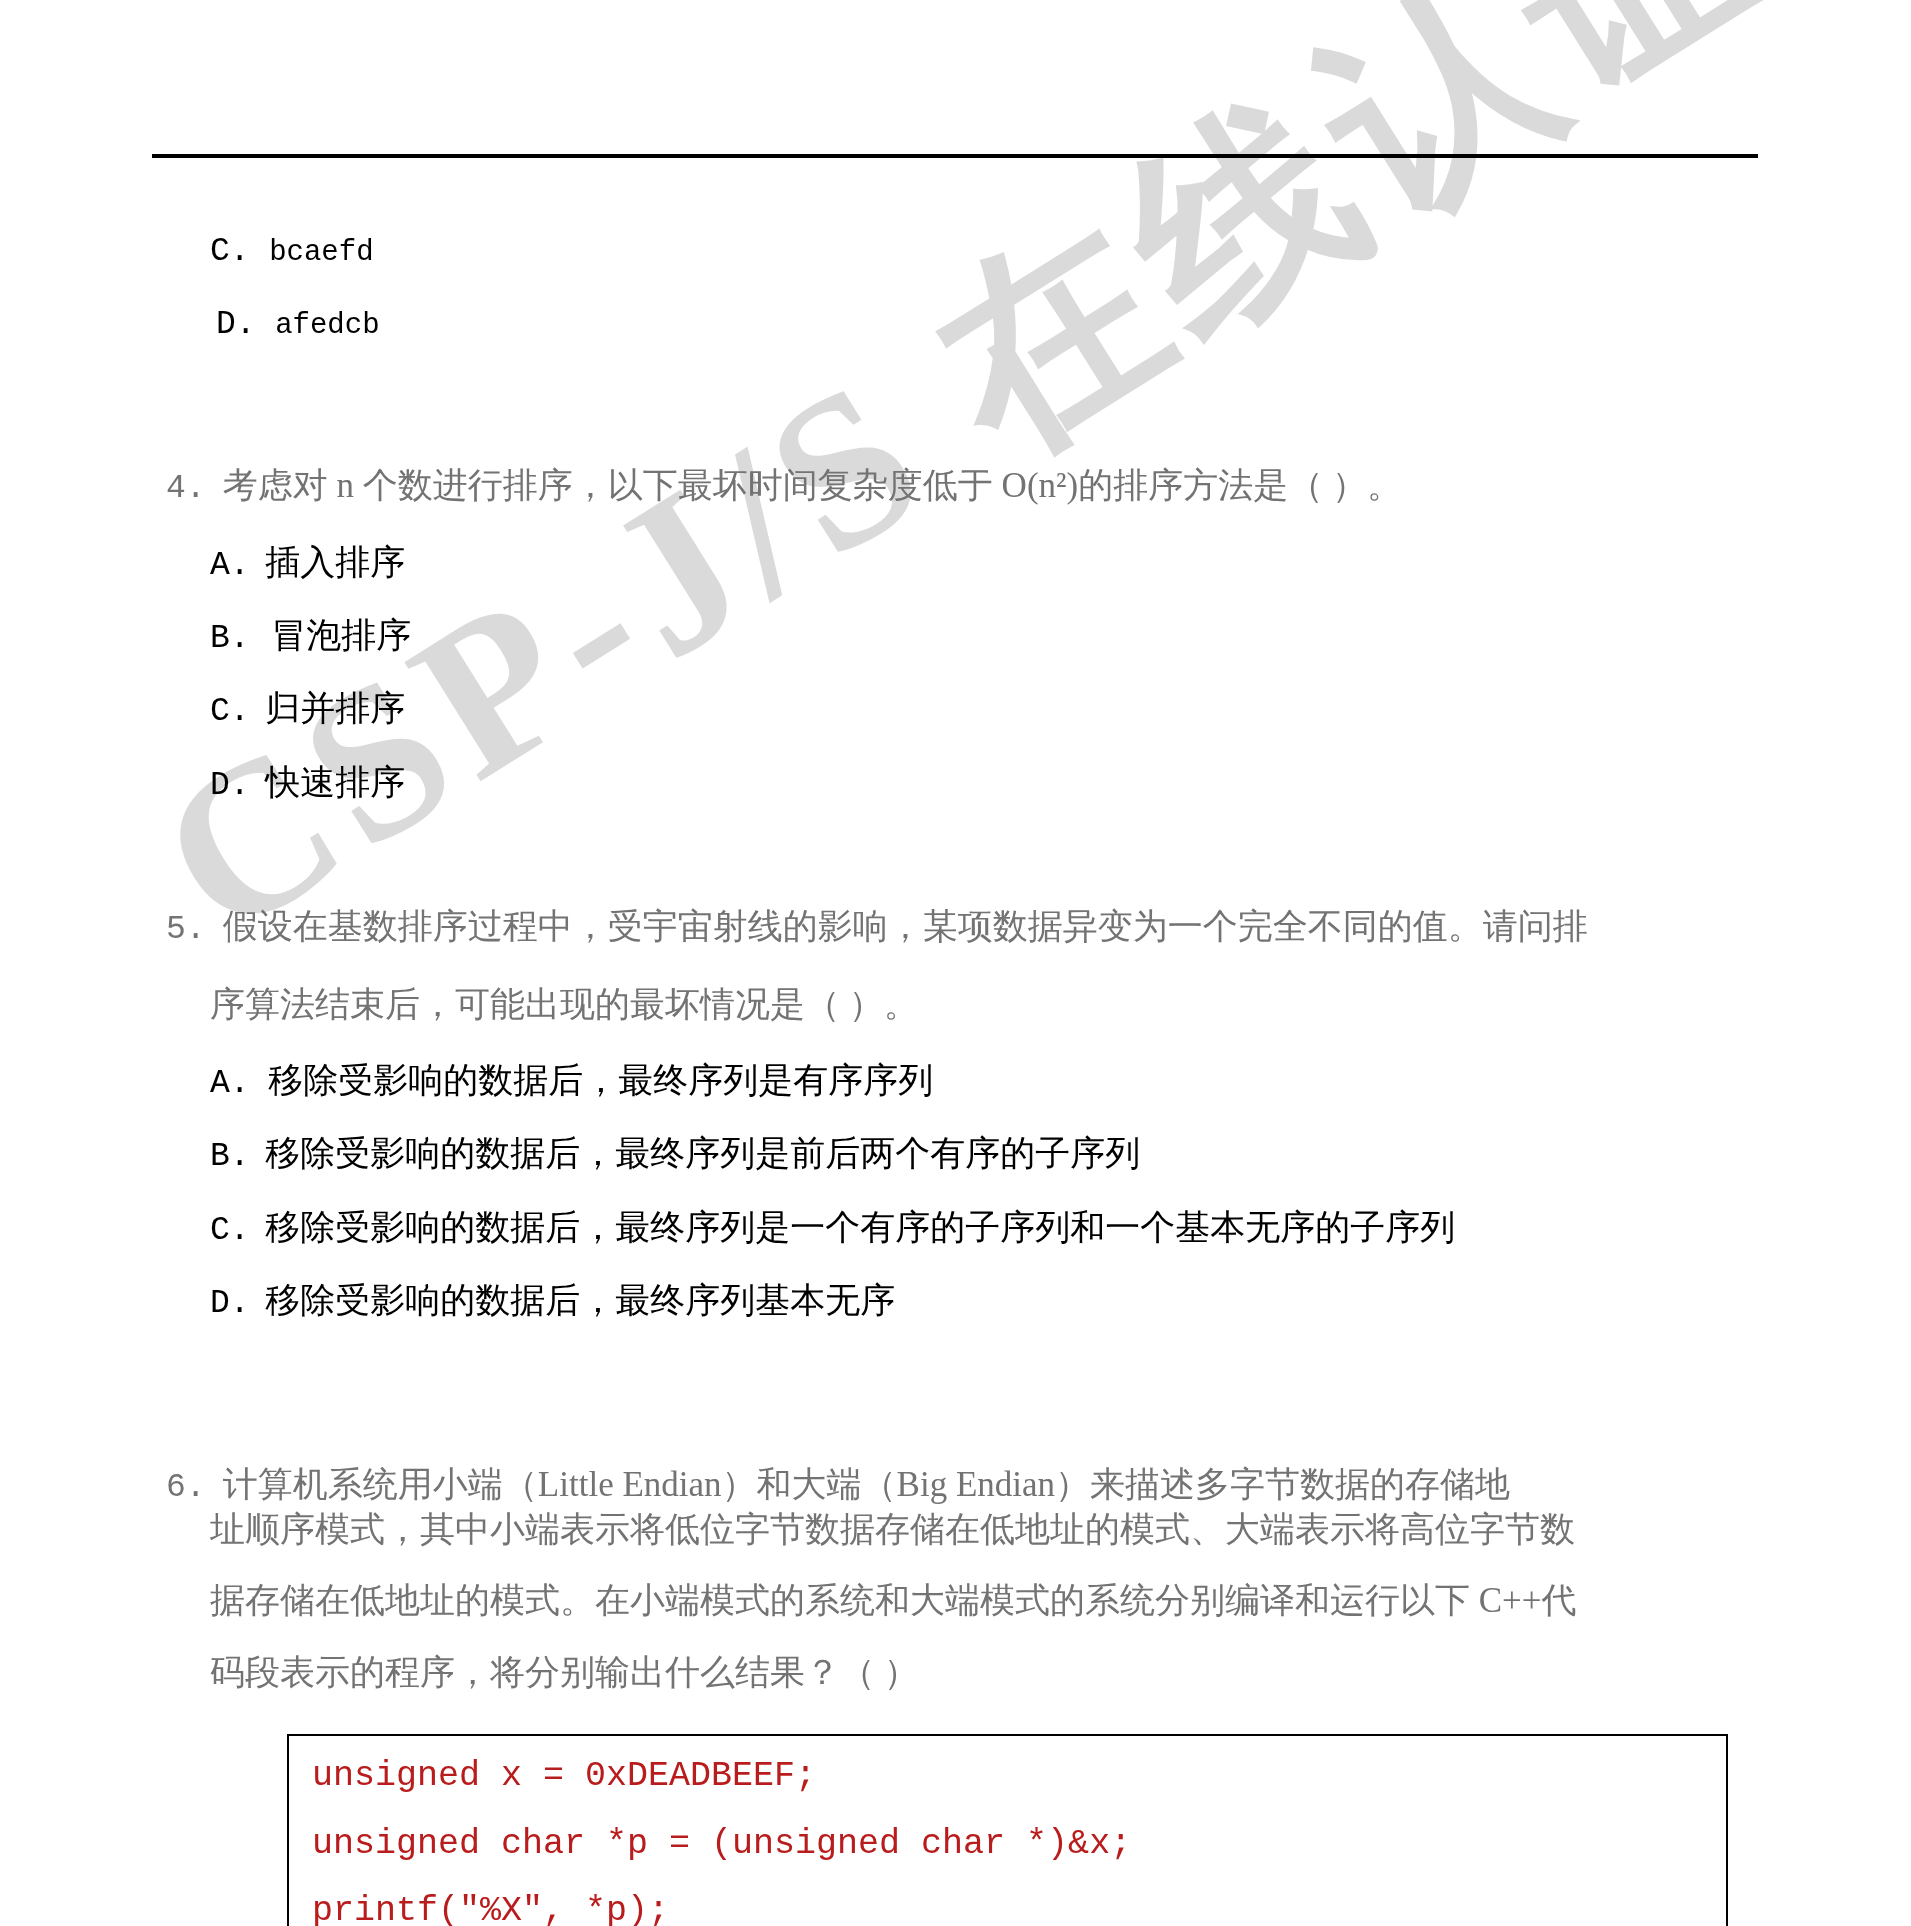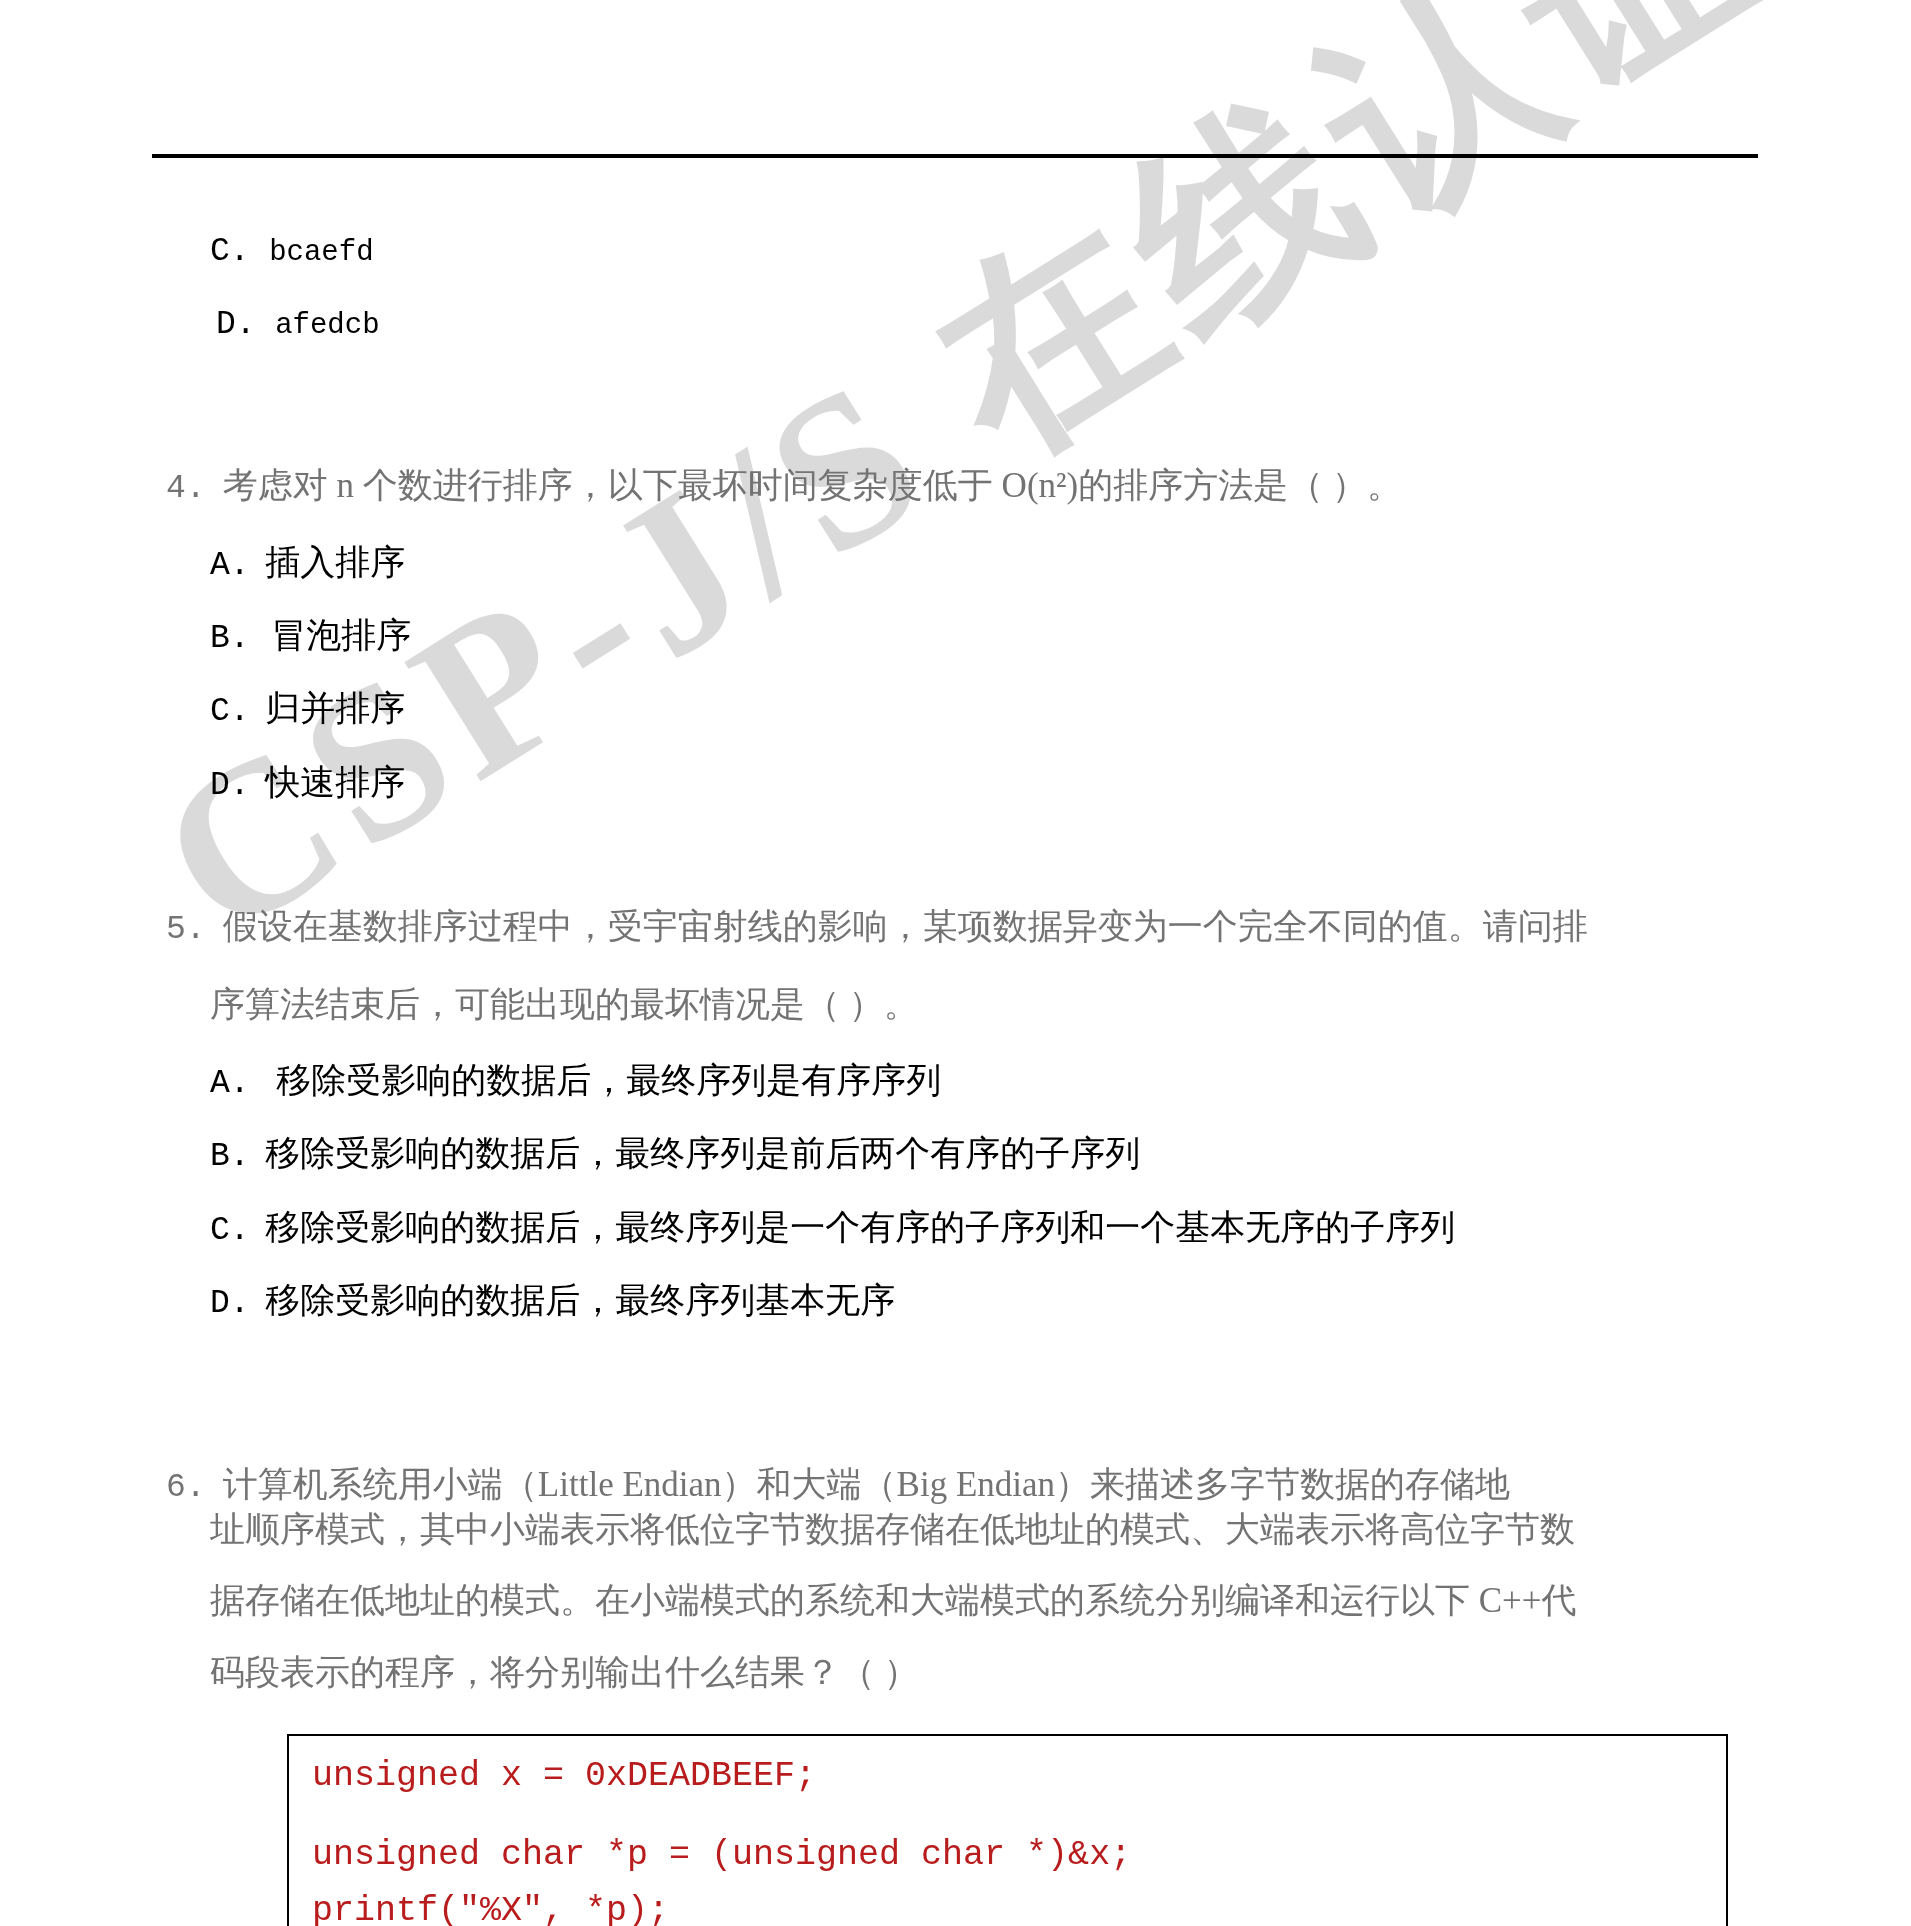--- a/index.html
+++ b/index.html
@@ -173,21 +173,21 @@
     </div>
     <div class="block" style="left:210px; top:987px;">
       <div class="q-line">
         <span>序算法结束后，可能出现的最坏情况是（  ）。</span>
       </div>
     </div>
 
     <div class="block" style="left:210px; top:1063px;">
       <div class="opt-line">
         <span class="opt-letter">A.</span>
-        <span style="margin-left:18px;">移除受影响的数据后，最终序列是有序序列</span>
+        <span style="margin-left:10px;">移除受影响的数据后，最终序列是有序序列</span>
       </div>
     </div>
     <div class="block" style="left:210px; top:1136px;">
       <div class="opt-line">
         <span class="opt-letter">B.</span>
         <span style="margin-left:7px;">移除受影响的数据后，最终序列是前后两个有序的子序列</span>
       </div>
     </div>
     <div class="block" style="left:210px; top:1210px;">
       <div class="opt-line">
@@ -219,19 +219,19 @@
       </div>
     </div>
     <div class="block" style="left:210px; top:1655px;">
       <div class="q-line">
         <span>码段表示的程序，将分别输出什么结果？（  ）</span>
       </div>
     </div>
 
     <div class="code-box">
       <div class="code-line" style="top:23px;">unsigned x = 0xDEADBEEF;</div>
-      <div class="code-line" style="top:102px;">unsigned char *p = (unsigned char *)&amp;x;</div>
+      <div class="code-line" style="top:91px;">unsigned char *p = (unsigned char *)&amp;x;</div>
       <div class="code-line" style="top:158px;">printf("%X", *p);</div>
     </div>
 
   </div>
 </div>
 
 
 </body></html>

